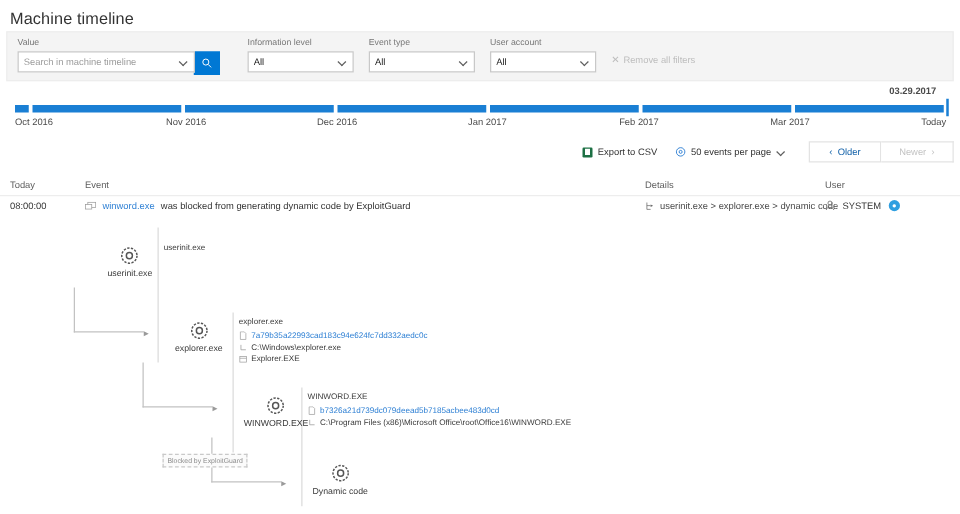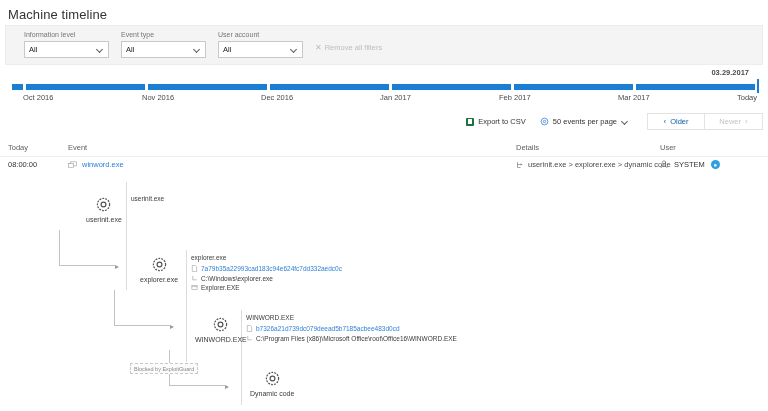--- a/index.html
+++ b/index.html
@@ -69,21 +69,21 @@
     position: absolute; left: 7px; top: 15px; right: 8px; height: 7px;
     display: flex; align-items: center; gap: 3px;
   }
   .tl-stub { width: 11px; height: 6px; background: #1a7fd4; flex: none; }
   .tl-seg { height: 6px; background: #1a7fd4; flex: 1; }
   .tl-endmark {
     position: absolute; right: 4px; top: 11px;
     width: 2px; height: 14px; background: #1a7fd4;
   }
   .tl-labels {
-    position: absolute; left: 18px; top: 25px; right: 6px;
+    position: absolute; left: 7px; top: 25px; right: 6px;
     display: flex; font-size: 7.5px; color: #4a4a4a;
   }
   .tl-labels span { flex: 1; }
   .tl-labels span:last-child { flex: none; text-align: right; }
 
   
   .toolbar {
     position: absolute; right: 5px; top: 113px;
     display: flex; gap: 14px;
     font-size: 7.5px; color: #333333;
@@ -156,20 +156,35 @@
     font-size: 5.5px; color: #8a8a8a; padding: 1.5px 3px; white-space: nowrap;
   }
 </style>
 </head>
 <body>
 
 <div class="page-title">Machine timeline</div>
 
 <div class="filter-bar">
 
+  <div class="field">
+    <div class="field-label">Value</div>
+    <div class="search-row">
+      <div class="combo value-combo">
+        <span class="txt placeholder">Search in machine timeline</span>
+        <span class="chev"></span>
+      </div>
+      <div class="search-btn">
+        <svg width="9" height="9" viewBox="0 0 16 16">
+          <circle cx="6.5" cy="6.5" r="4.3" fill="none" stroke="#ffffff" stroke-width="1.4"></circle>
+          <line x1="9.8" y1="9.8" x2="14" y2="14" stroke="#ffffff" stroke-width="1.4"></line>
+        </svg>
+      </div>
+    </div>
+  </div>
 
   <div class="field" style="margin-left:10px;">
     <div class="field-label">Information level</div>
     <div class="combo sm">
       <span class="txt">All</span>
       <span class="chev"></span>
     </div>
   </div>
 
   <div class="field">
@@ -250,20 +265,21 @@
 </div>
 
 <div class="tbl-row">
   <span class="c col-date">08:00:00</span>
   <span class="c col-event ev-cell">
     <svg width="9" height="8" viewBox="0 0 20 16">
       <rect x="5" y="1" width="14" height="9" fill="none" stroke="#9a9a9a" stroke-width="1.3"></rect>
       <rect x="1" y="5" width="11" height="8" fill="#ffffff" stroke="#9a9a9a" stroke-width="1.3"></rect>
     </svg>
     <span class="link">winword.exe</span>
+      <span> was blocked from generating dynamic code by ExploitGuard</span>
   </span>
   <span class="c col-details det-cell">
     <svg width="8" height="8" viewBox="0 0 16 16">
       <path d="M3 2 L3 13 M3 7 L9 7 M3 13 L9 13" fill="none" stroke="#6a6a6a" stroke-width="1.2"></path>
       <path d="M9 5 L13 7 L9 9 Z" fill="#6a6a6a"></path>
     </svg>
     <span>userinit.exe &gt; explorer.exe &gt; dynamic code</span>
   </span>
   <span class="c col-user user-cell">
     <svg width="8" height="9" viewBox="0 0 16 18">

